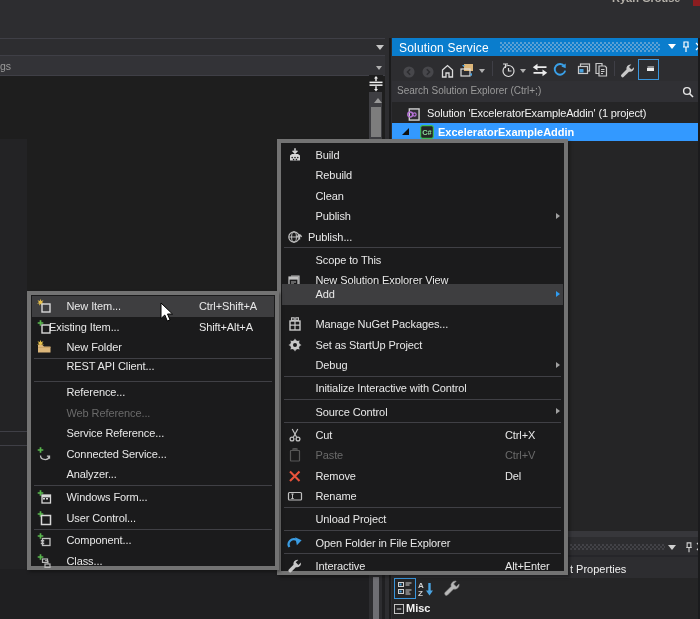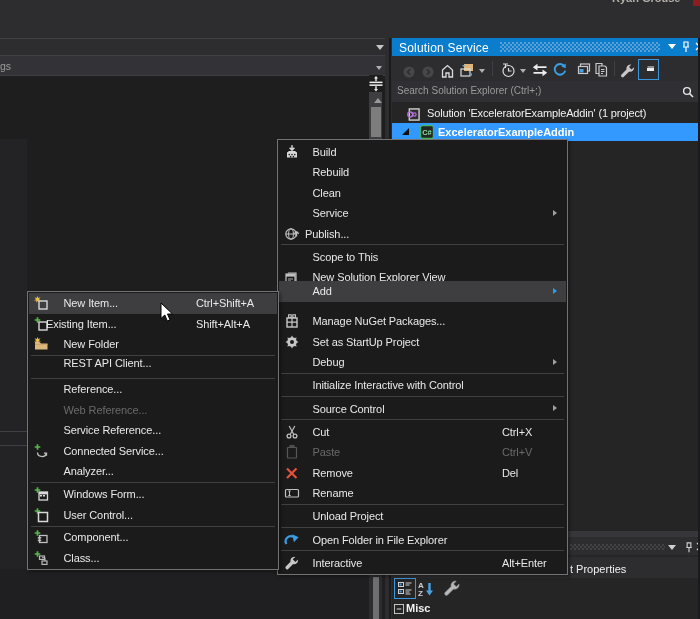--- a/index.html
+++ b/index.html
@@ -1,16 +1,16 @@
 <!DOCTYPE html>
 <html><head><meta charset="utf-8"><style>
 *{margin:0;padding:0;box-sizing:border-box}
 html,body{width:700px;height:619px;background:#2d2d30;font-family:"Liberation Sans",sans-serif;overflow:hidden;position:relative}
 .a{position:absolute}
-.menu{background:#1b1b1c;border:1px solid #737373;box-shadow:2px 2px 3px rgba(0,0,0,.35)}
+.menu{background:#1b1b1c;border:4px solid #737373;box-shadow:2px 2px 3px rgba(0,0,0,.35)}
 .mi{position:absolute;left:1px;right:1px;color:#e8e8e8;font-size:11px;letter-spacing:-0.1px;line-height:20.6px;height:20.6px;white-space:nowrap}
 .mi .t{position:absolute}
 .mi .ic{position:absolute}
 .sep{position:absolute;left:3px;right:3px;height:1px;background:#404045}
 .hl{background:#3e3e40}
 .dis{color:#6a6a6a}
 .arrow{position:absolute;width:0;height:0;border-style:solid}
 svg{display:block}
 </style></head><body>
 
@@ -202,21 +202,21 @@
       </svg>
       <span class="t" style="left:33.5px">Build</span>
     </div>
 <div class="mi" style="top:22.25px;height:20.5px;line-height:20.5px">
       <span class="t" style="left:33.5px">Rebuild</span>
     </div>
 <div class="mi" style="top:42.75px;height:20.5px;line-height:20.5px">
       <span class="t" style="left:33.5px">Clean</span>
     </div>
 <div class="mi" style="top:63.25px;height:20.5px;line-height:20.5px">
-      <span class="t" style="left:33.5px">Service</span>
+      <span class="t" style="left:33.5px">Publish</span>
       <span class="arrow" style="left:274px;top:6.8px;border-width:3.5px 0 3.5px 4.5px;border-color:transparent transparent transparent #a0a0a0"></span>
     </div>
 <div class="mi" style="top:83.75px;height:20.5px;line-height:20.5px">
       <svg class="ic" style="left:4.5px;top:2.2px" width="16" height="16" viewBox="0 0 16 16">
         <circle cx="7" cy="8" r="5.2" fill="none" stroke="#c0c0c0" stroke-width="1.2"></circle>
         <ellipse cx="7" cy="8" rx="2.4" ry="5.2" fill="none" stroke="#c0c0c0" stroke-width="1"></ellipse>
         <path d="M2 8 H12" stroke="#c0c0c0" stroke-width="1"></path>
         <path d="M12.5 10.5 V5.5 M12.5 5.5 L10.3 7.7 M12.5 5.5 L14.7 7.7" stroke="#c0c0c0" stroke-width="1.4" fill="none"></path>
       </svg>
       <span class="t" style="left:26px">Publish...</span>

